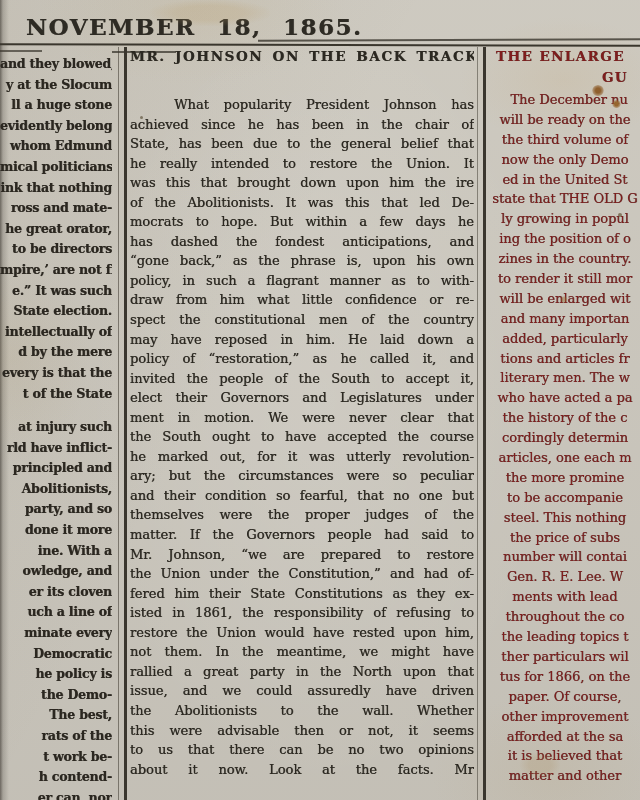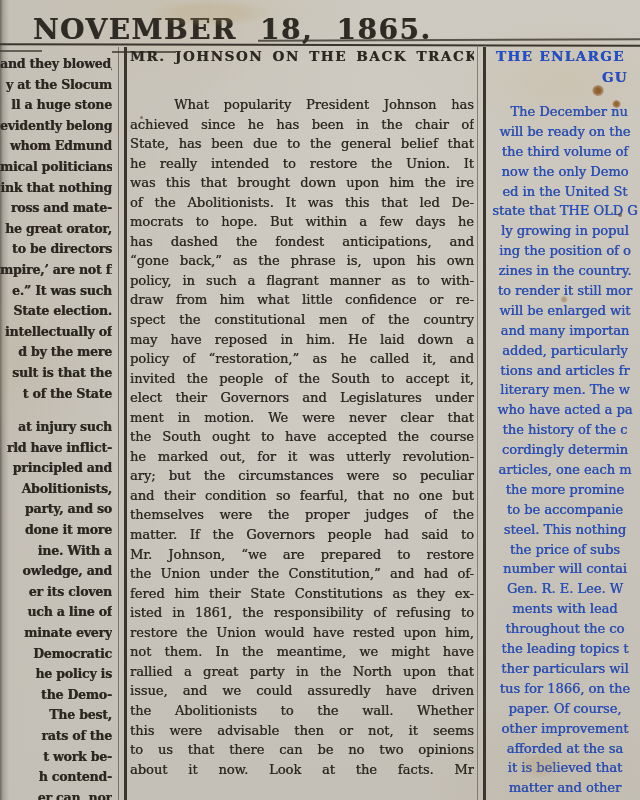--- a/index.html
+++ b/index.html
@@ -14,22 +14,22 @@
       radial-gradient(300px 500px at 50% 50%, rgba(255,255,255,.10), transparent 80%),
       linear-gradient(to right, rgba(35,30,24,.55) 0px, rgba(35,30,24,.18) 3px, rgba(35,30,24,0) 9px),
       linear-gradient(118deg, rgba(120,108,88,.10), rgba(0,0,0,0) 40%),
       linear-gradient(to bottom, rgba(150,138,115,.10), rgba(110,100,82,.16));
     font-family:"DejaVu Serif","Liberation Serif",serif;
     color:#2b2821;
   }
   .ink{ text-shadow: 0.4px 0.4px 0.6px rgba(43,40,33,.55), -0.2px -0.2px 0.4px rgba(43,40,33,.3); }
 
   #masthead-date{
-    position:absolute;left:33px;top:13px;
-    font-size:28px;font-weight:bold;letter-spacing:1.5px;word-spacing:12px;
+    position:absolute;left:26px;top:13px;
+    font-size:23px;font-weight:bold;letter-spacing:1.5px;word-spacing:12px;
     white-space:nowrap;color:#2e2b24;
   }
 
   .hrule{position:absolute;background:#3a362d;}
   #rule-top-main{left:0;width:640px;top:44px;height:2px;transform:rotate(0.15deg);}
   #rule-top-upper{left:258px;width:382px;top:39px;height:1.5px;background:rgba(58,54,45,.8);transform:rotate(-0.25deg);}
   #rule-date-under-left{left:0;width:42px;top:50px;height:2px;background:rgba(58,54,45,.7);}
   #rule-date-under-mid{left:112px;width:64px;top:51px;height:2px;background:rgba(58,54,45,.75);}
 
   .vrule{position:absolute;top:47px;bottom:0;}
@@ -53,24 +53,24 @@
     text-align:center;font-weight:bold;font-size:13.5px;letter-spacing:1.6px;
     word-spacing:3px;height:22px;line-height:20px;margin-bottom:27px;white-space:nowrap;
   }
   #center-column .line{
     height:19.55px;line-height:19.55px;
     text-align:justify;text-align-last:justify;
   }
 
   #right-column{
     position:absolute;left:490px;top:46px;width:150px;height:754px;overflow:hidden;
-    font-size:13px;color:#1d4ed8;
+    font-size:13px;color:#7f1d1d;
   }
   #right-headline-1{font-weight:bold;font-size:13.5px;letter-spacing:1.4px;height:22px;line-height:20px;white-space:nowrap;padding-left:6px;}
-  #right-headline-2{font-weight:bold;font-size:13.5px;letter-spacing:1.4px;height:20px;line-height:18px;white-space:nowrap;text-align:right;padding-right:12px;margin-bottom:14px;}
+  #right-headline-2{font-weight:bold;font-size:13.5px;letter-spacing:1.4px;height:20px;line-height:18px;white-space:nowrap;text-align:right;padding-right:12px;margin-bottom:2px;}
   #right-column .line{height:19.9px;line-height:19.9px;white-space:nowrap;text-align:center;}
 
   .para-gap{height:13px;}
 
   .stain{position:absolute;border-radius:50%;pointer-events:none;}
   #stain-1{left:592px;top:85px;width:12px;height:11px;
     background:radial-gradient(circle,#8f5f2d 0 30%,rgba(143,95,45,.55) 60%,transparent 78%);}
   #stain-2{left:612px;top:100px;width:9px;height:8px;
     background:radial-gradient(circle,#96662f 0 30%,rgba(150,102,47,.5) 60%,transparent 78%);}
   #stain-3{left:560px;top:296px;width:8px;height:7px;
@@ -106,21 +106,21 @@
     <div class="line">mical politicians’</div>
     <div class="line">ink that nothing</div>
     <div class="line">ross and mate-</div>
     <div class="line">he great orator,</div>
     <div class="line">to be directors</div>
     <div class="line">mpire,’ are not fit</div>
     <div class="line">e.”  It was such</div>
     <div class="line">State election.</div>
     <div class="line">intellectually of</div>
     <div class="line">d by the mere</div>
-    <div class="line">sult is that the</div>
+    <div class="line">every is that the</div>
     <div class="line">t of the State</div>
     <div class="para-gap"></div>
     <div class="line">at injury such</div>
     <div class="line">rld have inflict-</div>
     <div class="line">principled and</div>
     <div class="line">Abolitionists,</div>
     <div class="line">party, and so</div>
     <div class="line">done it more</div>
     <div class="line">ine.  With a</div>
     <div class="line">owledge, and</div>

